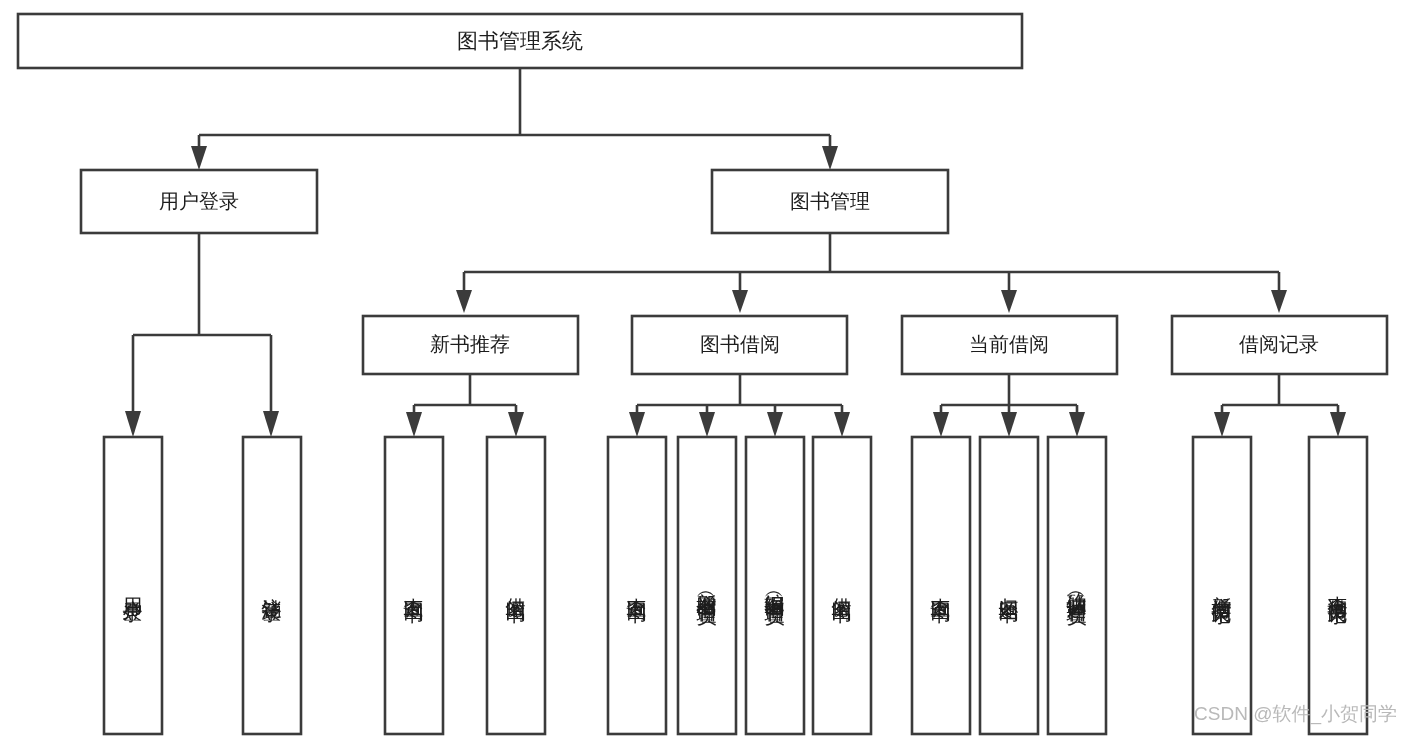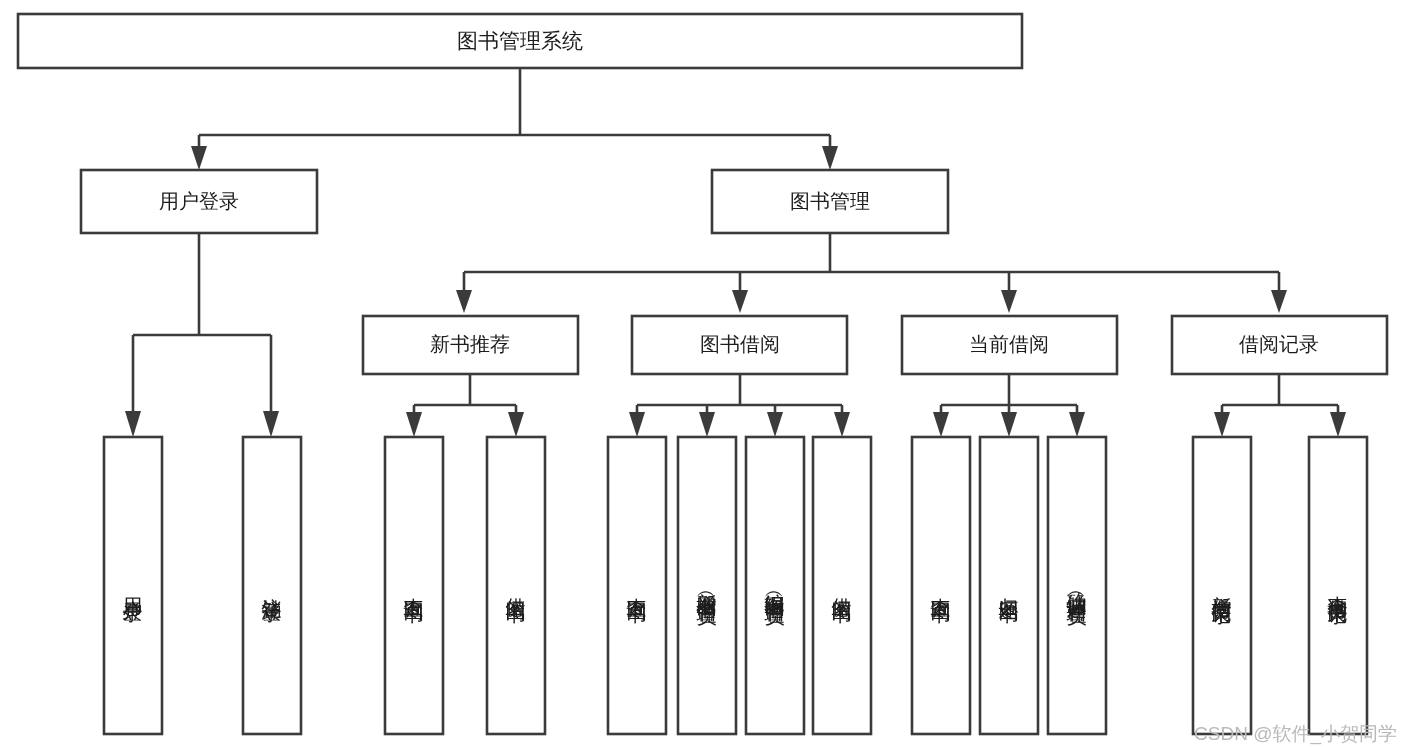--- a/index.html
+++ b/index.html
@@ -56,21 +56,21 @@
   .leaf-fo-inner {
     width: 100%;
     height: 100%;
     display: flex;
     align-items: center;
     justify-content: center;
   }
   .watermark {
     position: absolute;
     right: 8px;
-    bottom: 0;
+    bottom: 20px;
     font-family: "Liberation Sans", "DejaVu Sans", sans-serif;
     font-size: 19px;
     color: #b9b9b9;
     white-space: nowrap;
     pointer-events: none;
   }
 </style>
 </head>
 <body>
 

